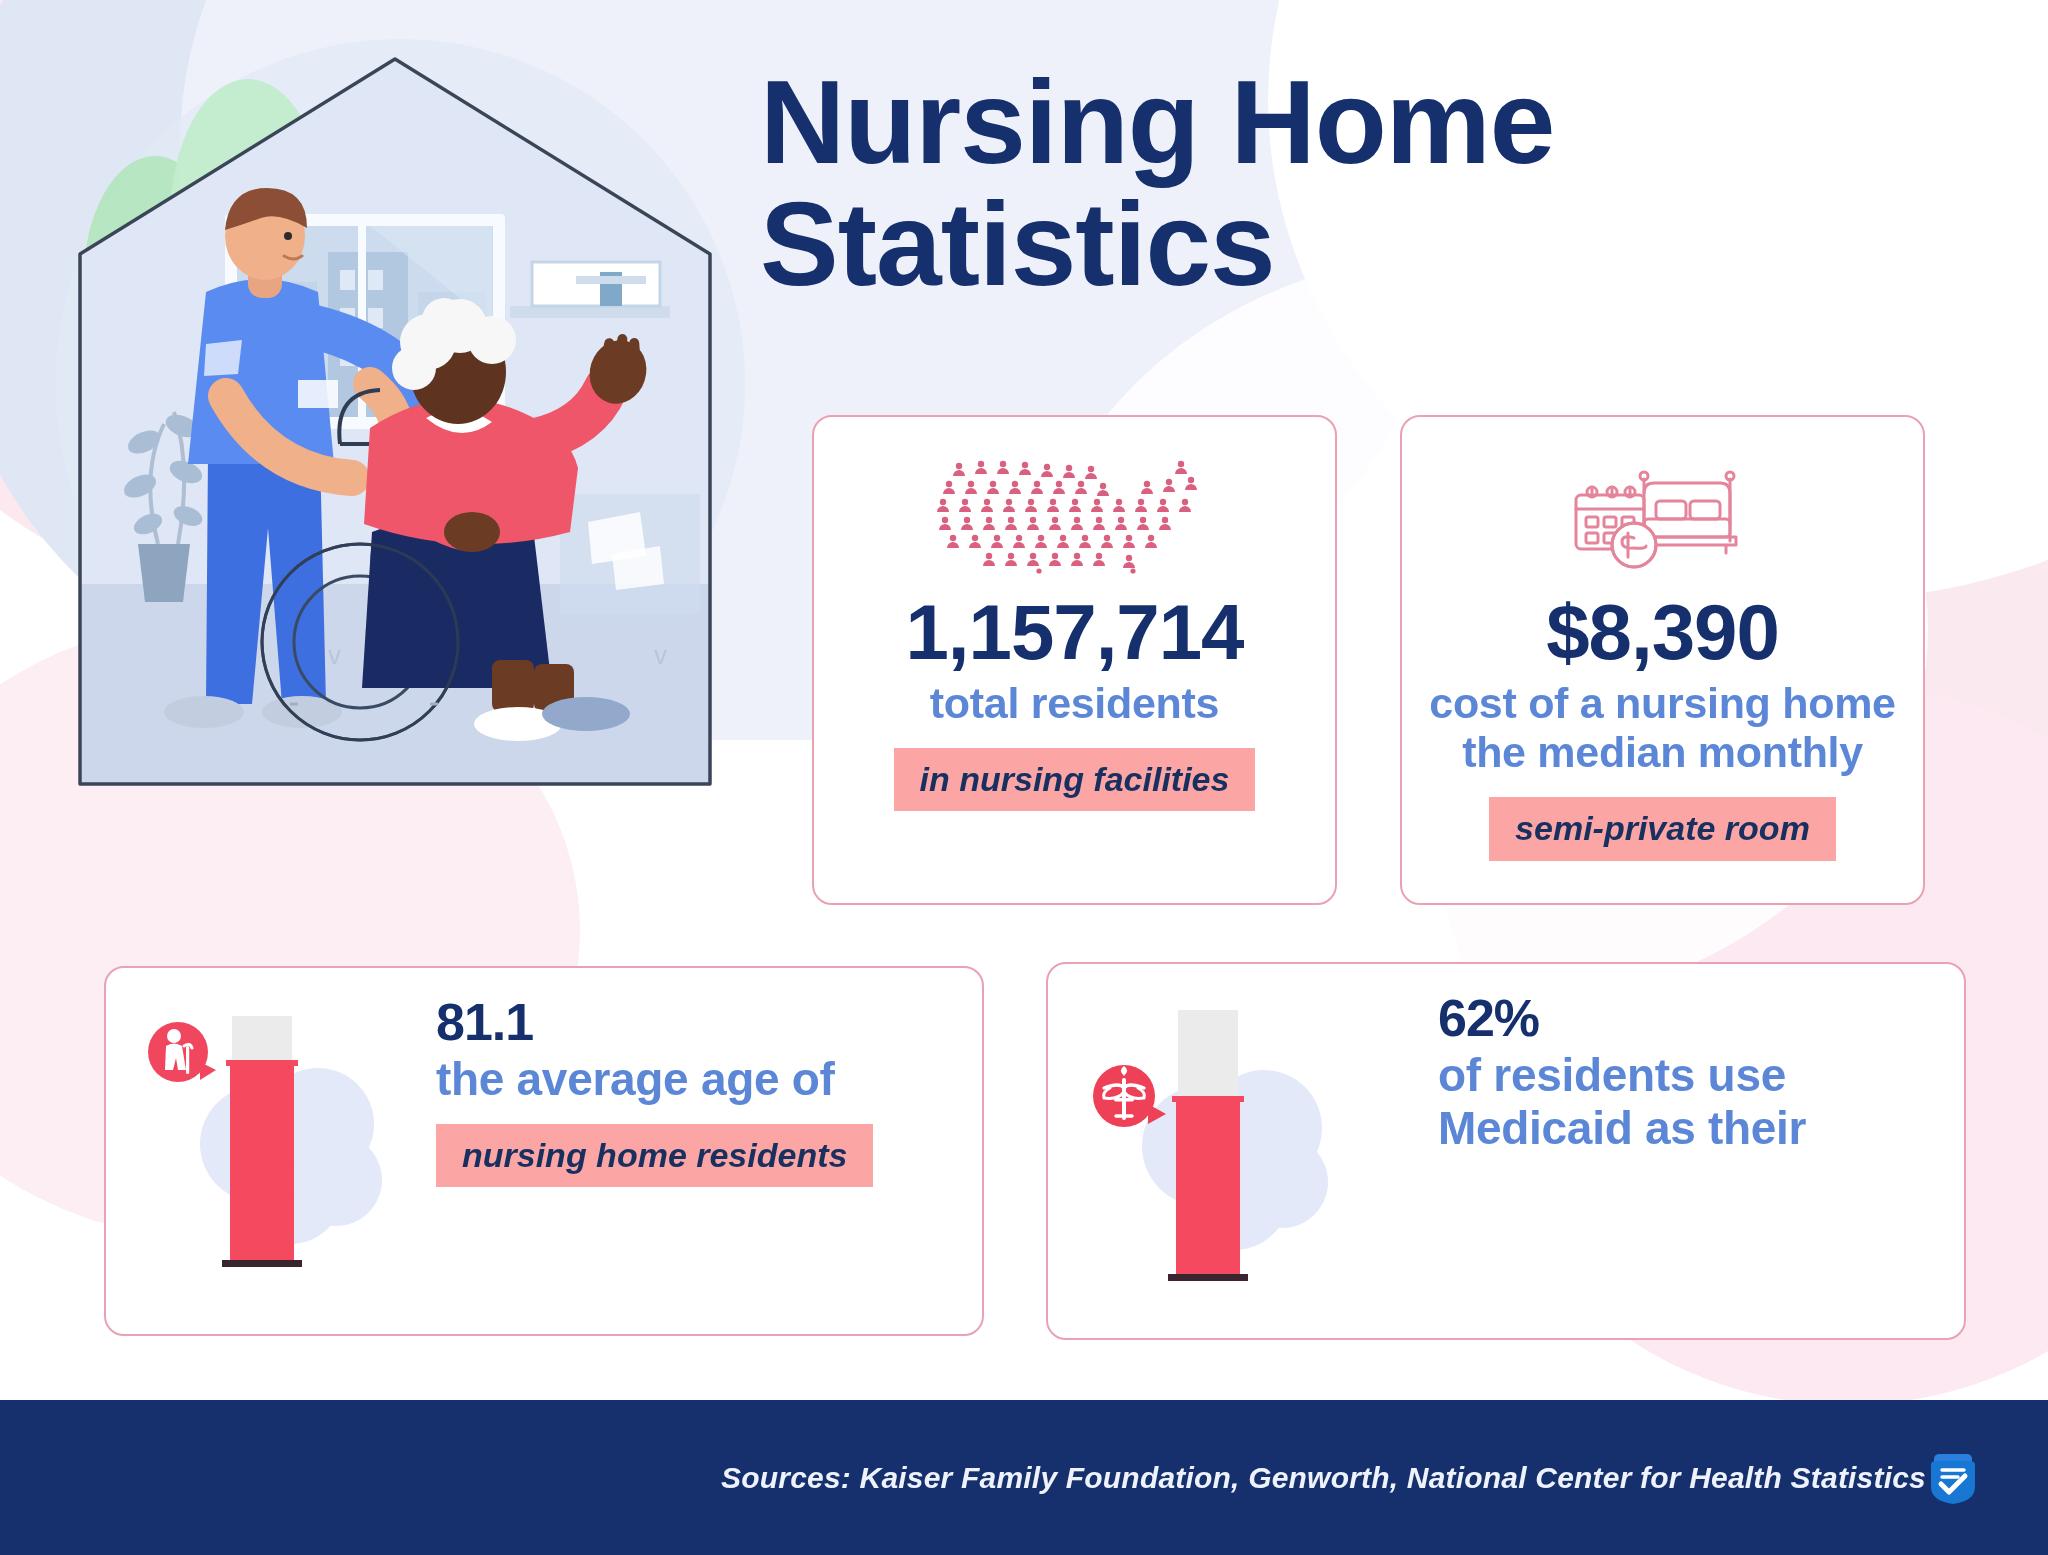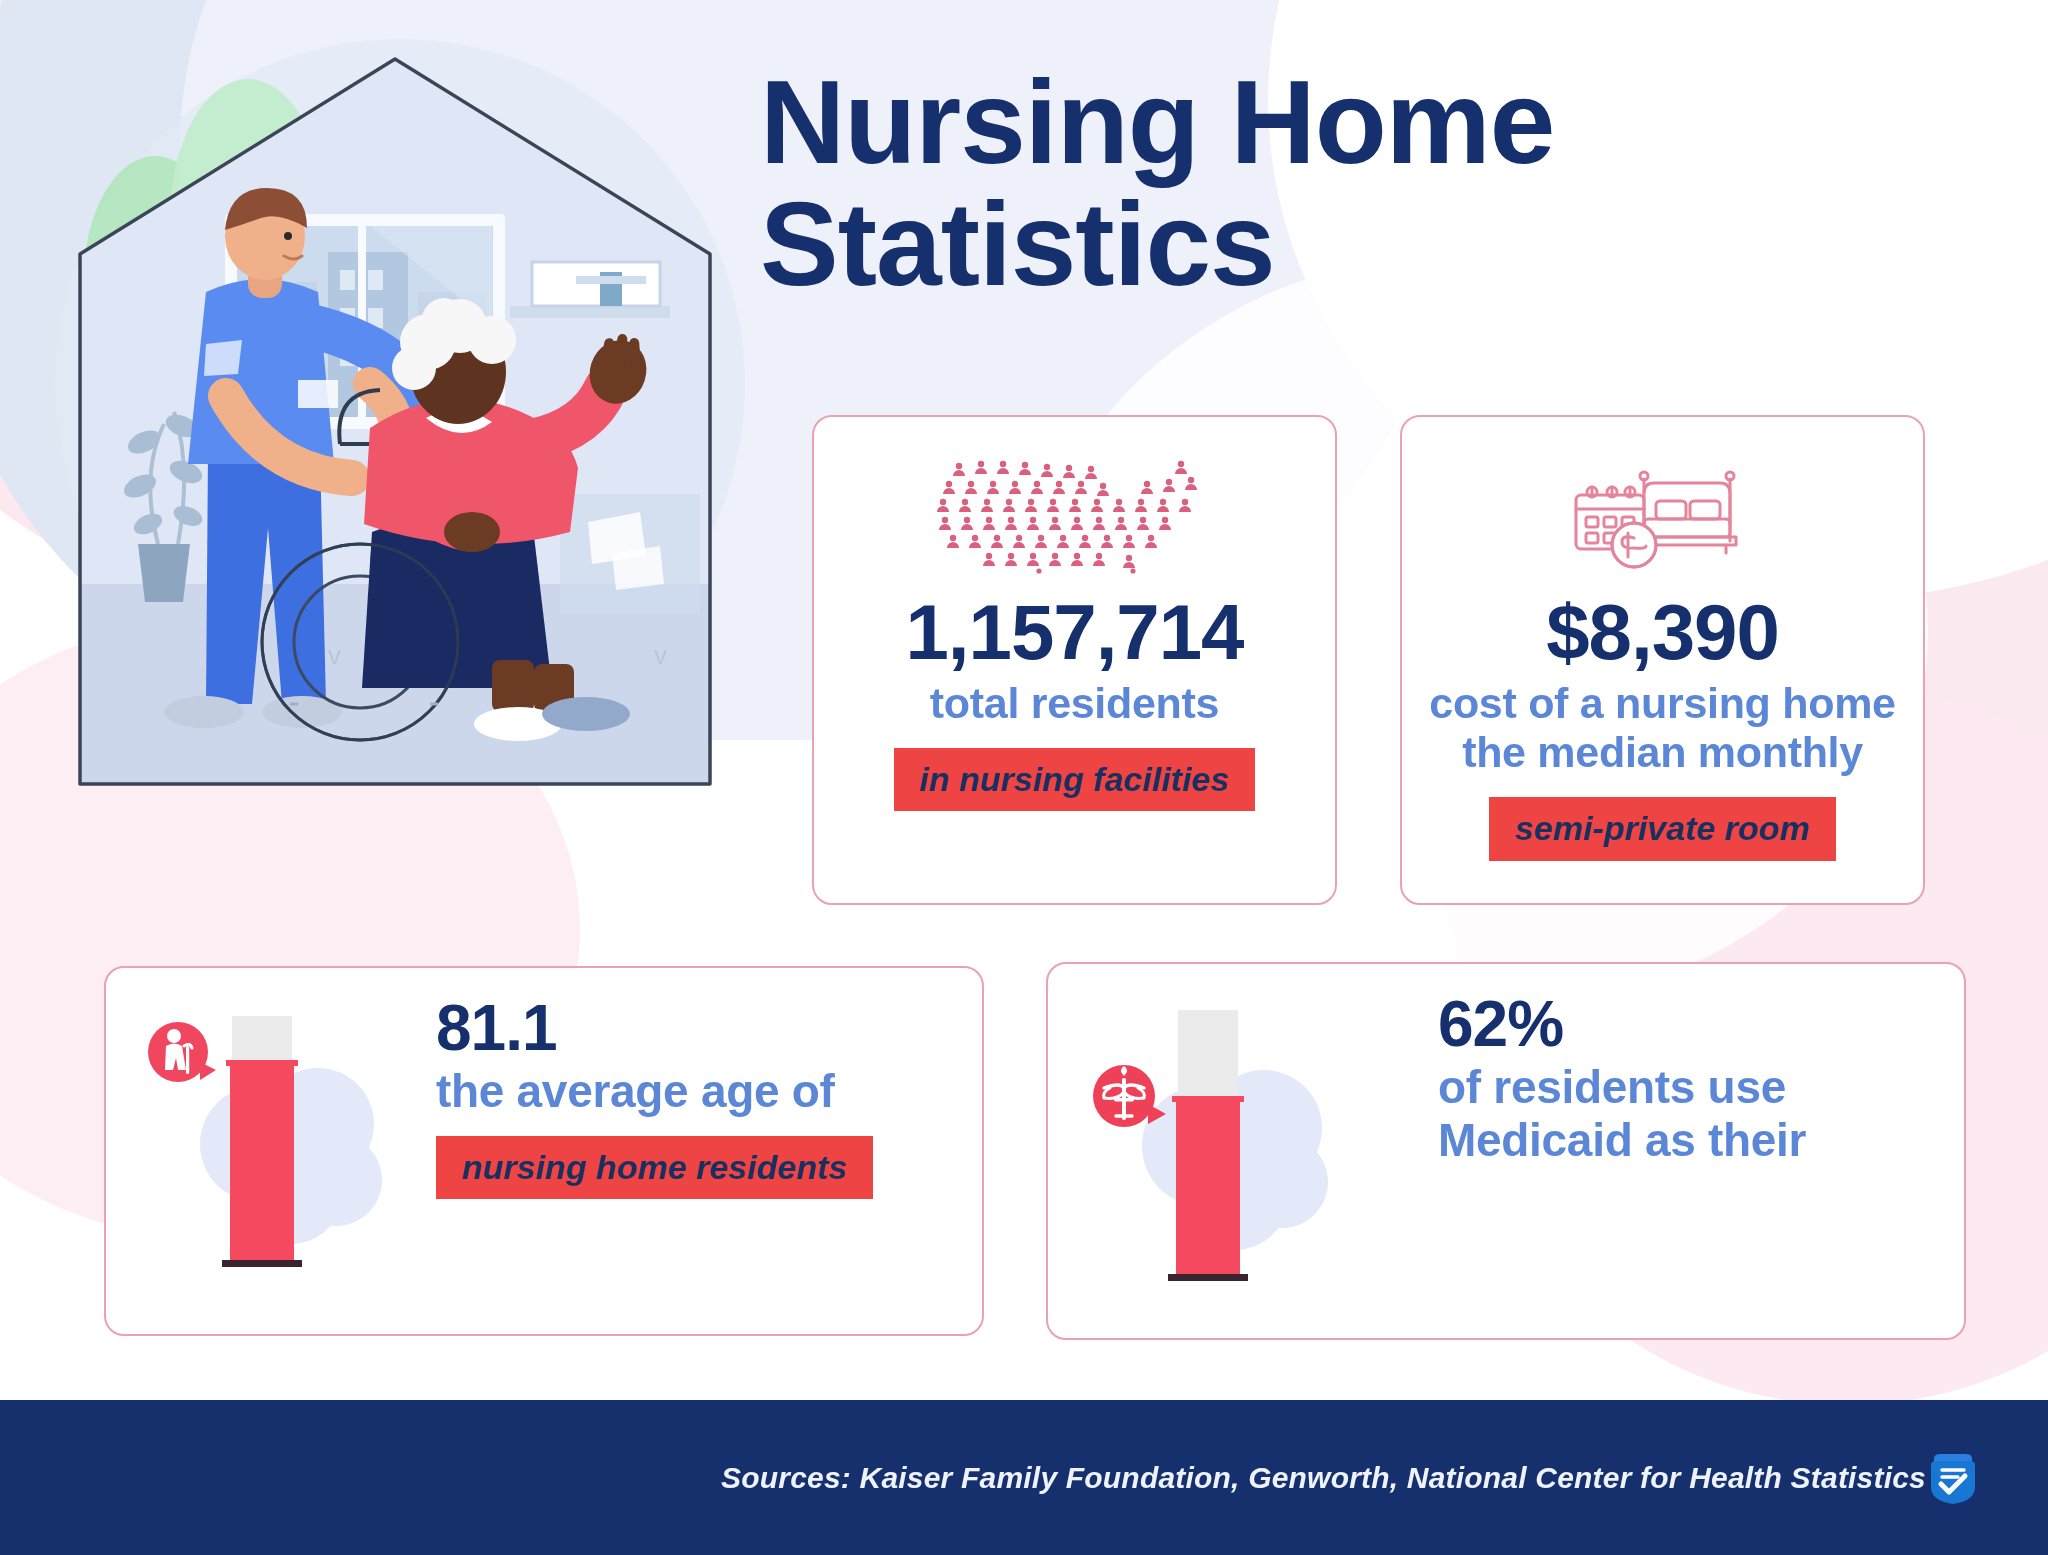--- a/index.html
+++ b/index.html
@@ -97,35 +97,35 @@
   .big-num{
     font-size:78px; font-weight:bold; color:#16306e;
     line-height:1.02; letter-spacing:-1px;
   }
   .sub-label{
     font-size:43px; font-weight:bold; color:#5b87d6;
     line-height:1.15; margin-top:6px; letter-spacing:-.3px;
   }
   .tag{
     display:inline-block; margin-top:20px;
-    background:#ef4444; color:#17305f;
+    background:#fca5a5; color:#17305f;
     font-size:34px; font-style:italic; font-weight:600;
     padding:12px 26px; line-height:1.15;
   }
 
   
   .row-card .gauge-col{
     position:absolute; left:34px; top:26px; width:300px; height:320px;
   }
   .row-card .txt-col{
     position:absolute; left:330px; top:28px; right:24px;
     text-align:left;
   }
   .row-card.c4 .txt-col{ left:390px; }
-  .row-card .big-num{ font-size:64px; text-align:left; }
+  .row-card .big-num{ font-size:52px; text-align:left; }
   .row-card .sub-label{ font-size:46px; text-align:left; margin-top:4px; }
   .row-card .tag{ margin-top:18px; }
 
   
   .footer{
     position:absolute; left:0; bottom:0; width:2048px; height:155px;
     background:#16306e; z-index:8;
     display:flex; align-items:center; justify-content:flex-end;
     padding:0 68px;
   }

